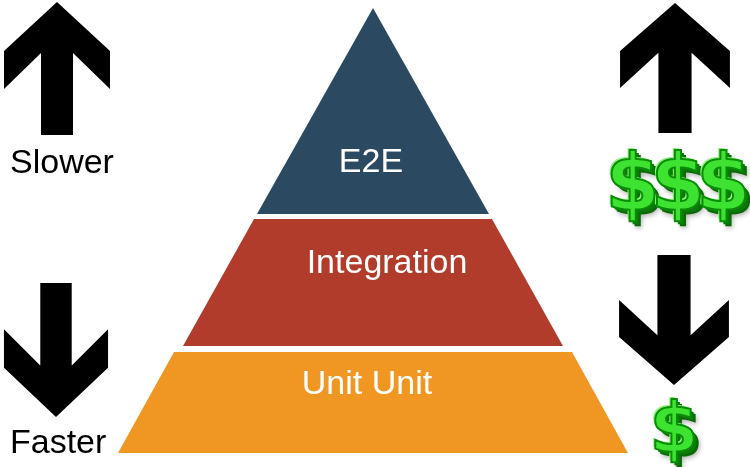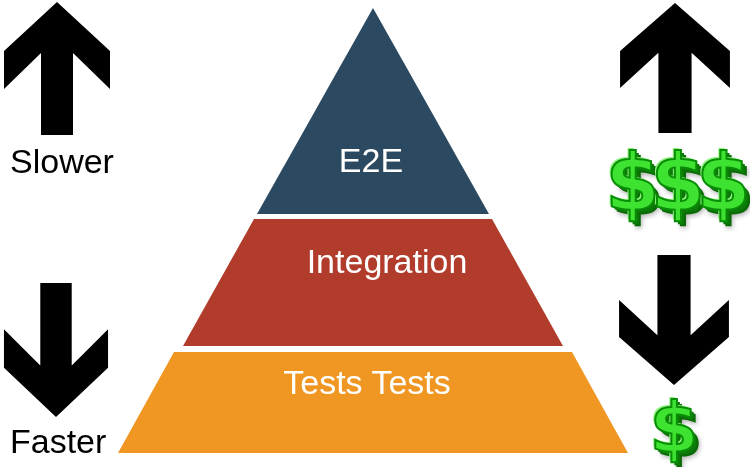--- a/index.html
+++ b/index.html
@@ -51,21 +51,21 @@
 <div class="canvas">
 
   <svg class="abs" style="left:0;top:0;width:750px;height:467px;" viewBox="0 0 750 467">
     <polygon points="373,8 489,214 257,214" fill="#2b4a62"></polygon>
     <polygon points="254,219 492,219 563,346 183,346" fill="#b23c2b"></polygon>
     <polygon points="174,352 572,352 628,453 118,453" fill="#ef9722"></polygon>
   </svg>
 
   <div class="pyr-lbl" style="left:371px;top:160px;">E2E</div>
   <div class="pyr-lbl" style="left:367px;top:261px;margin-left:20px;">Integration</div>
-  <div class="pyr-lbl" style="left:367px;top:382px;">Tests Tests</div>
+  <div class="pyr-lbl" style="left:367px;top:382px;">Unit Unit</div>
 
   <svg class="abs" style="left:2px;top:2px;width:110px;height:133px;" viewBox="0 0 110 133" preserveAspectRatio="none">
     <polygon points="55,0 108,49 108,87 71,51 71,133 39,133 39,51 2,87 2,49" fill="#000000"></polygon>
   </svg>
   <div class="side-lbl" style="left:10px;top:144px;">Slower</div>
 
   <svg class="abs" style="left:2px;top:283px;width:108px;height:134px;" viewBox="0 0 110 133" preserveAspectRatio="none">
     <polygon points="55,133 108,84 108,46 71,82 71,0 39,0 39,82 2,46 2,84" fill="#000000"></polygon>
   </svg>
   <div class="side-lbl" style="left:10px;top:424px;">Faster</div>

